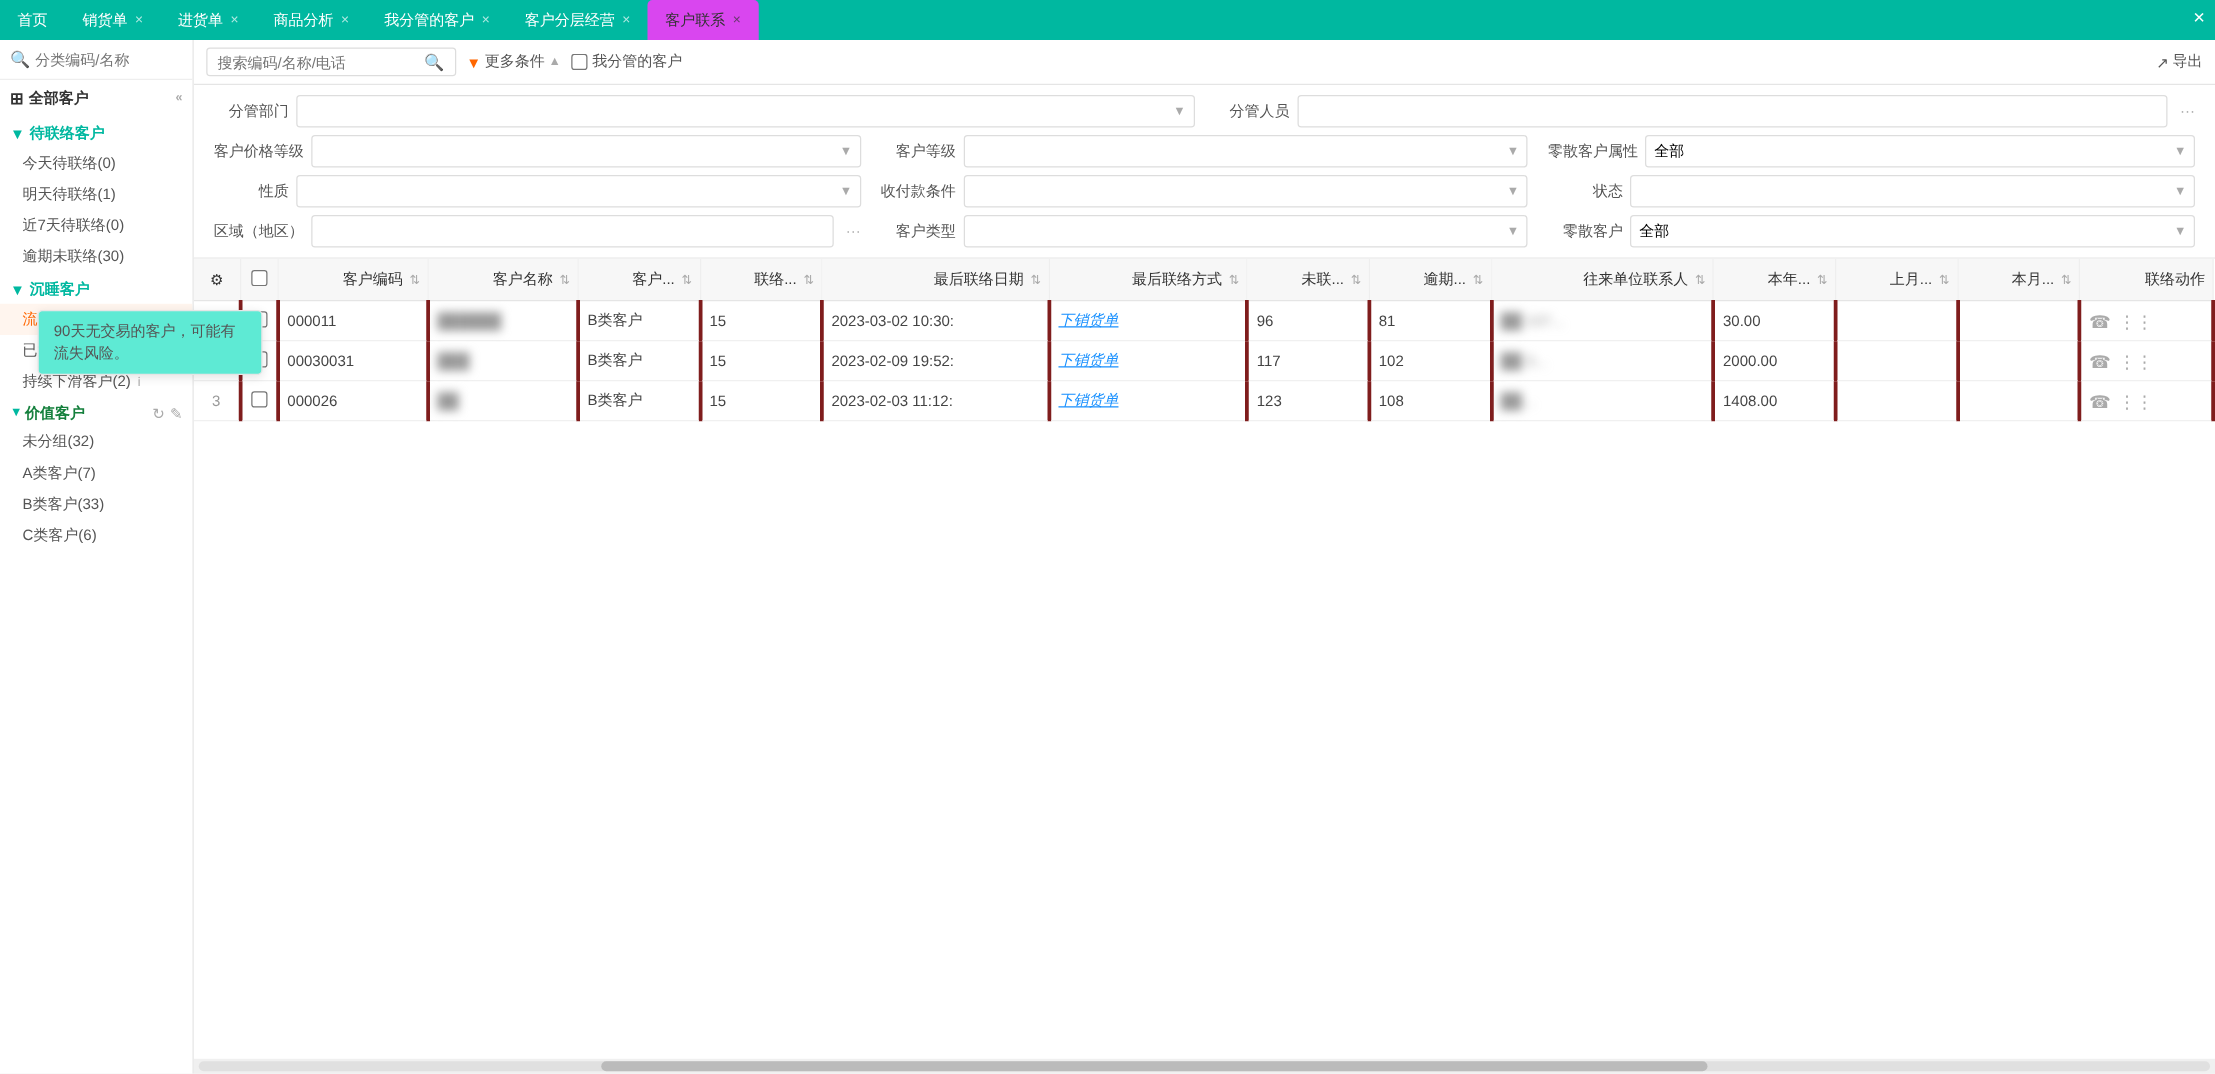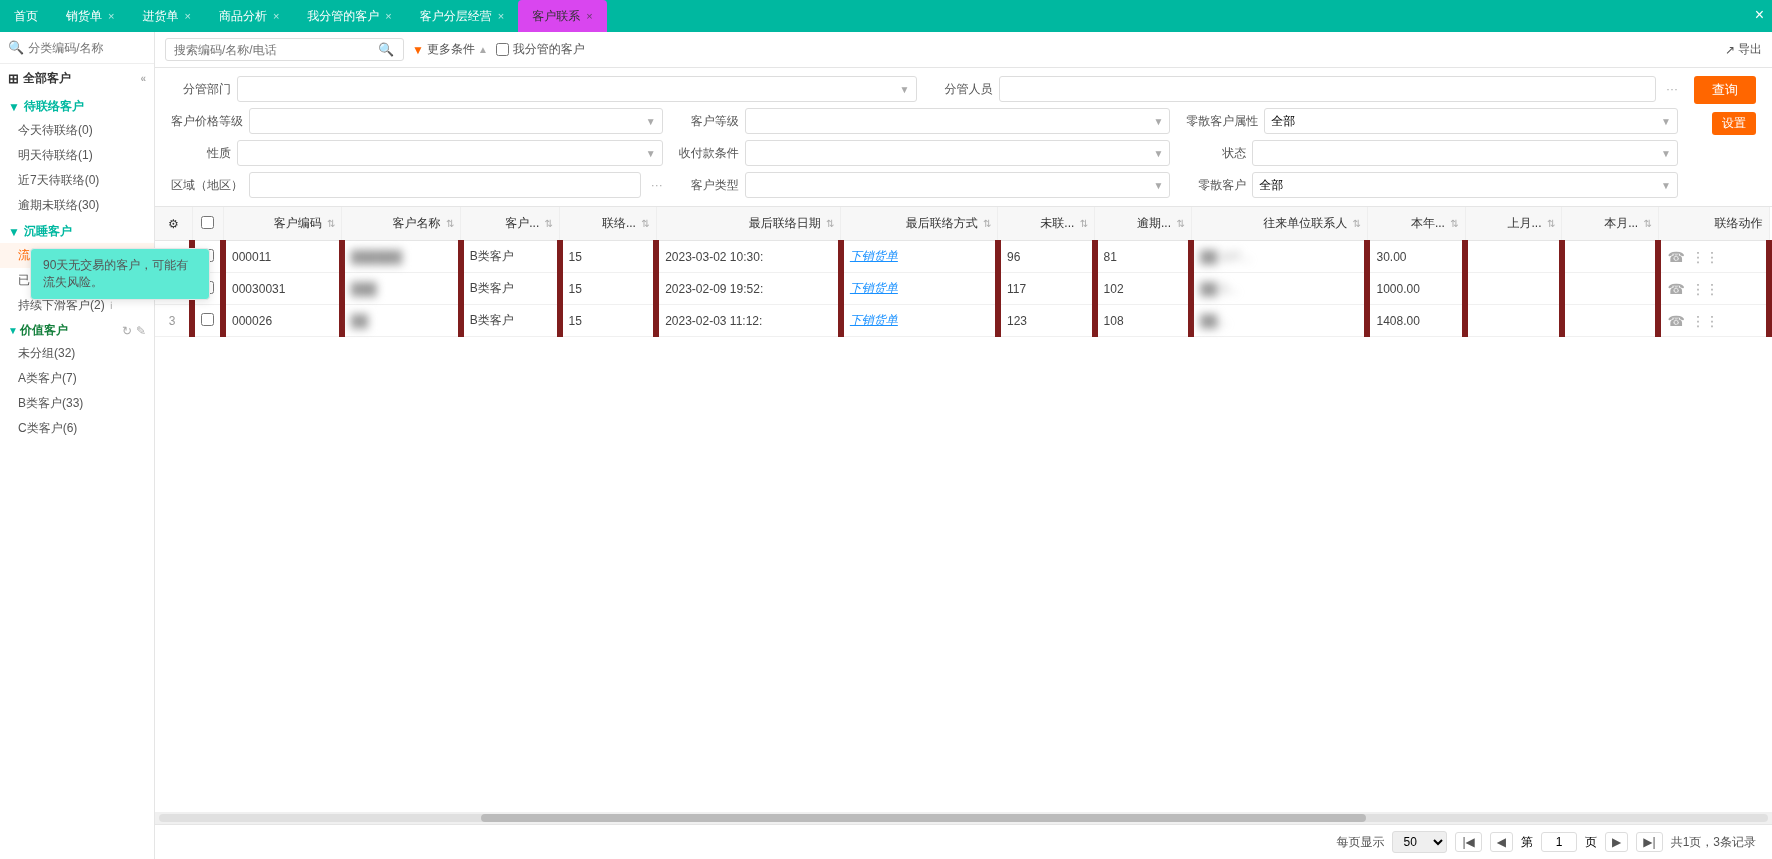--- a/index.html
+++ b/index.html
@@ -132,21 +132,21 @@
       display: flex;
       align-items: center;
       gap: 8px;
     }
     .filter-search-box {
       display: flex;
       align-items: center;
       border: 1px solid #ddd;
       border-radius: 3px;
       padding: 3px 8px;
-      width: 239px;
+      width: 200px;
     }
     .filter-search-box input {
       border: none;
       outline: none;
       font-size: 12px;
       width: 100%;
     }
     .filter-search-icon { color: #ff6600; font-size: 13px; margin-left: 4px; cursor: pointer; }
     .more-conditions {
       display: flex;
@@ -280,21 +280,21 @@
       white-space: nowrap;
       border-right: 1px solid #eee;
       position: relative;
     }
     th.sortable { cursor: pointer; }
     th .sort-icon { color: #aaa; font-size: 10px; margin-left: 2px; }
     td {
       padding: 7px 6px;
       color: #444;
       border-bottom: 1px solid #f0f0f0;
-      border-right: 6px solid #7f1d1d;
+      border-right: 3px solid #7f1d1d;
       white-space: nowrap;
       margin-top: 28px;
     }
     .row-num { color: #999; text-align: center; }
     .link-text { color: #1890ff; cursor: pointer; text-decoration: underline; font-style: italic; }
     .blurred { filter: blur(4px); color: #999; }
     .action-icons { display: flex; gap: 6px; }
     .action-icon { color: #aaa; cursor: pointer; font-size: 14px; }
     .settings-col { text-align: center; cursor: pointer; }
     
@@ -598,24 +598,20 @@
               </div>
             </div>
             <div class="filter-field">
               <span class="filter-label">零散客户</span>
               <div class="filter-select">
                 <span>全部</span>
                 <span class="filter-select-arrow">▼</span>
               </div>
             </div>
           </div>
-        </div>
-        <div class="filter-right-btns">
-          <button class="query-btn">查询</button>
-          <button class="settings-btn">设置</button>
         </div>
       </div>
     </div>
 
     <div class="table-container">
       <table>
         <thead>
           <tr>
             <th class="settings-col">⚙</th>
             <th class="checkbox-col"><input type="checkbox" style=""></th>
@@ -700,21 +696,21 @@
     <td class="checkbox-col"><input type="checkbox" style=""></td>
     <td>00030031</td>
     <td><span class="blurred">███</span></td>
     <td>B类客户</td>
     <td>15</td>
     <td>2023-02-09 19:52:</td>
     <td><span class="link-text">下销货单</span></td>
     <td>117</td>
     <td>102</td>
     <td><span class="blurred">██ 3...</span></td>
-    <td>1000.00</td>
+    <td>2000.00</td>
     <td></td>
     <td></td>
     <td>
       <div class="action-icons">
         <span class="action-icon" title="联络">☎</span>
         <span class="action-icon" title="更多">⋮⋮</span>
       </div>
     </td>
   </tr>
             <tr>
@@ -742,31 +738,15 @@
           </tbody>
       </table>
     </div>
 
     <div class="scrollbar-area">
       <div class="scrollbar-track">
         <div class="scrollbar-thumb"></div>
       </div>
     </div>
 
-    <div class="pagination-bar">
-      <span class="page-size-label">每页显示</span>
-      <select class="page-size-select">
-        <option>50</option>
-        <option>100</option>
-        <option>200</option>
-      </select>
-      <button class="page-nav-btn">|◀</button>
-      <button class="page-nav-btn">◀</button>
-      <span>第</span>
-      <input type="text" class="page-input" value="1" style="">
-      <span>页</span>
-      <button class="page-nav-btn">▶</button>
-      <button class="page-nav-btn">▶|</button>
-      <span class="page-total">共1页，3条记录</span>
-    </div>
 
   </div>
 </div>
 
 </body></html>

